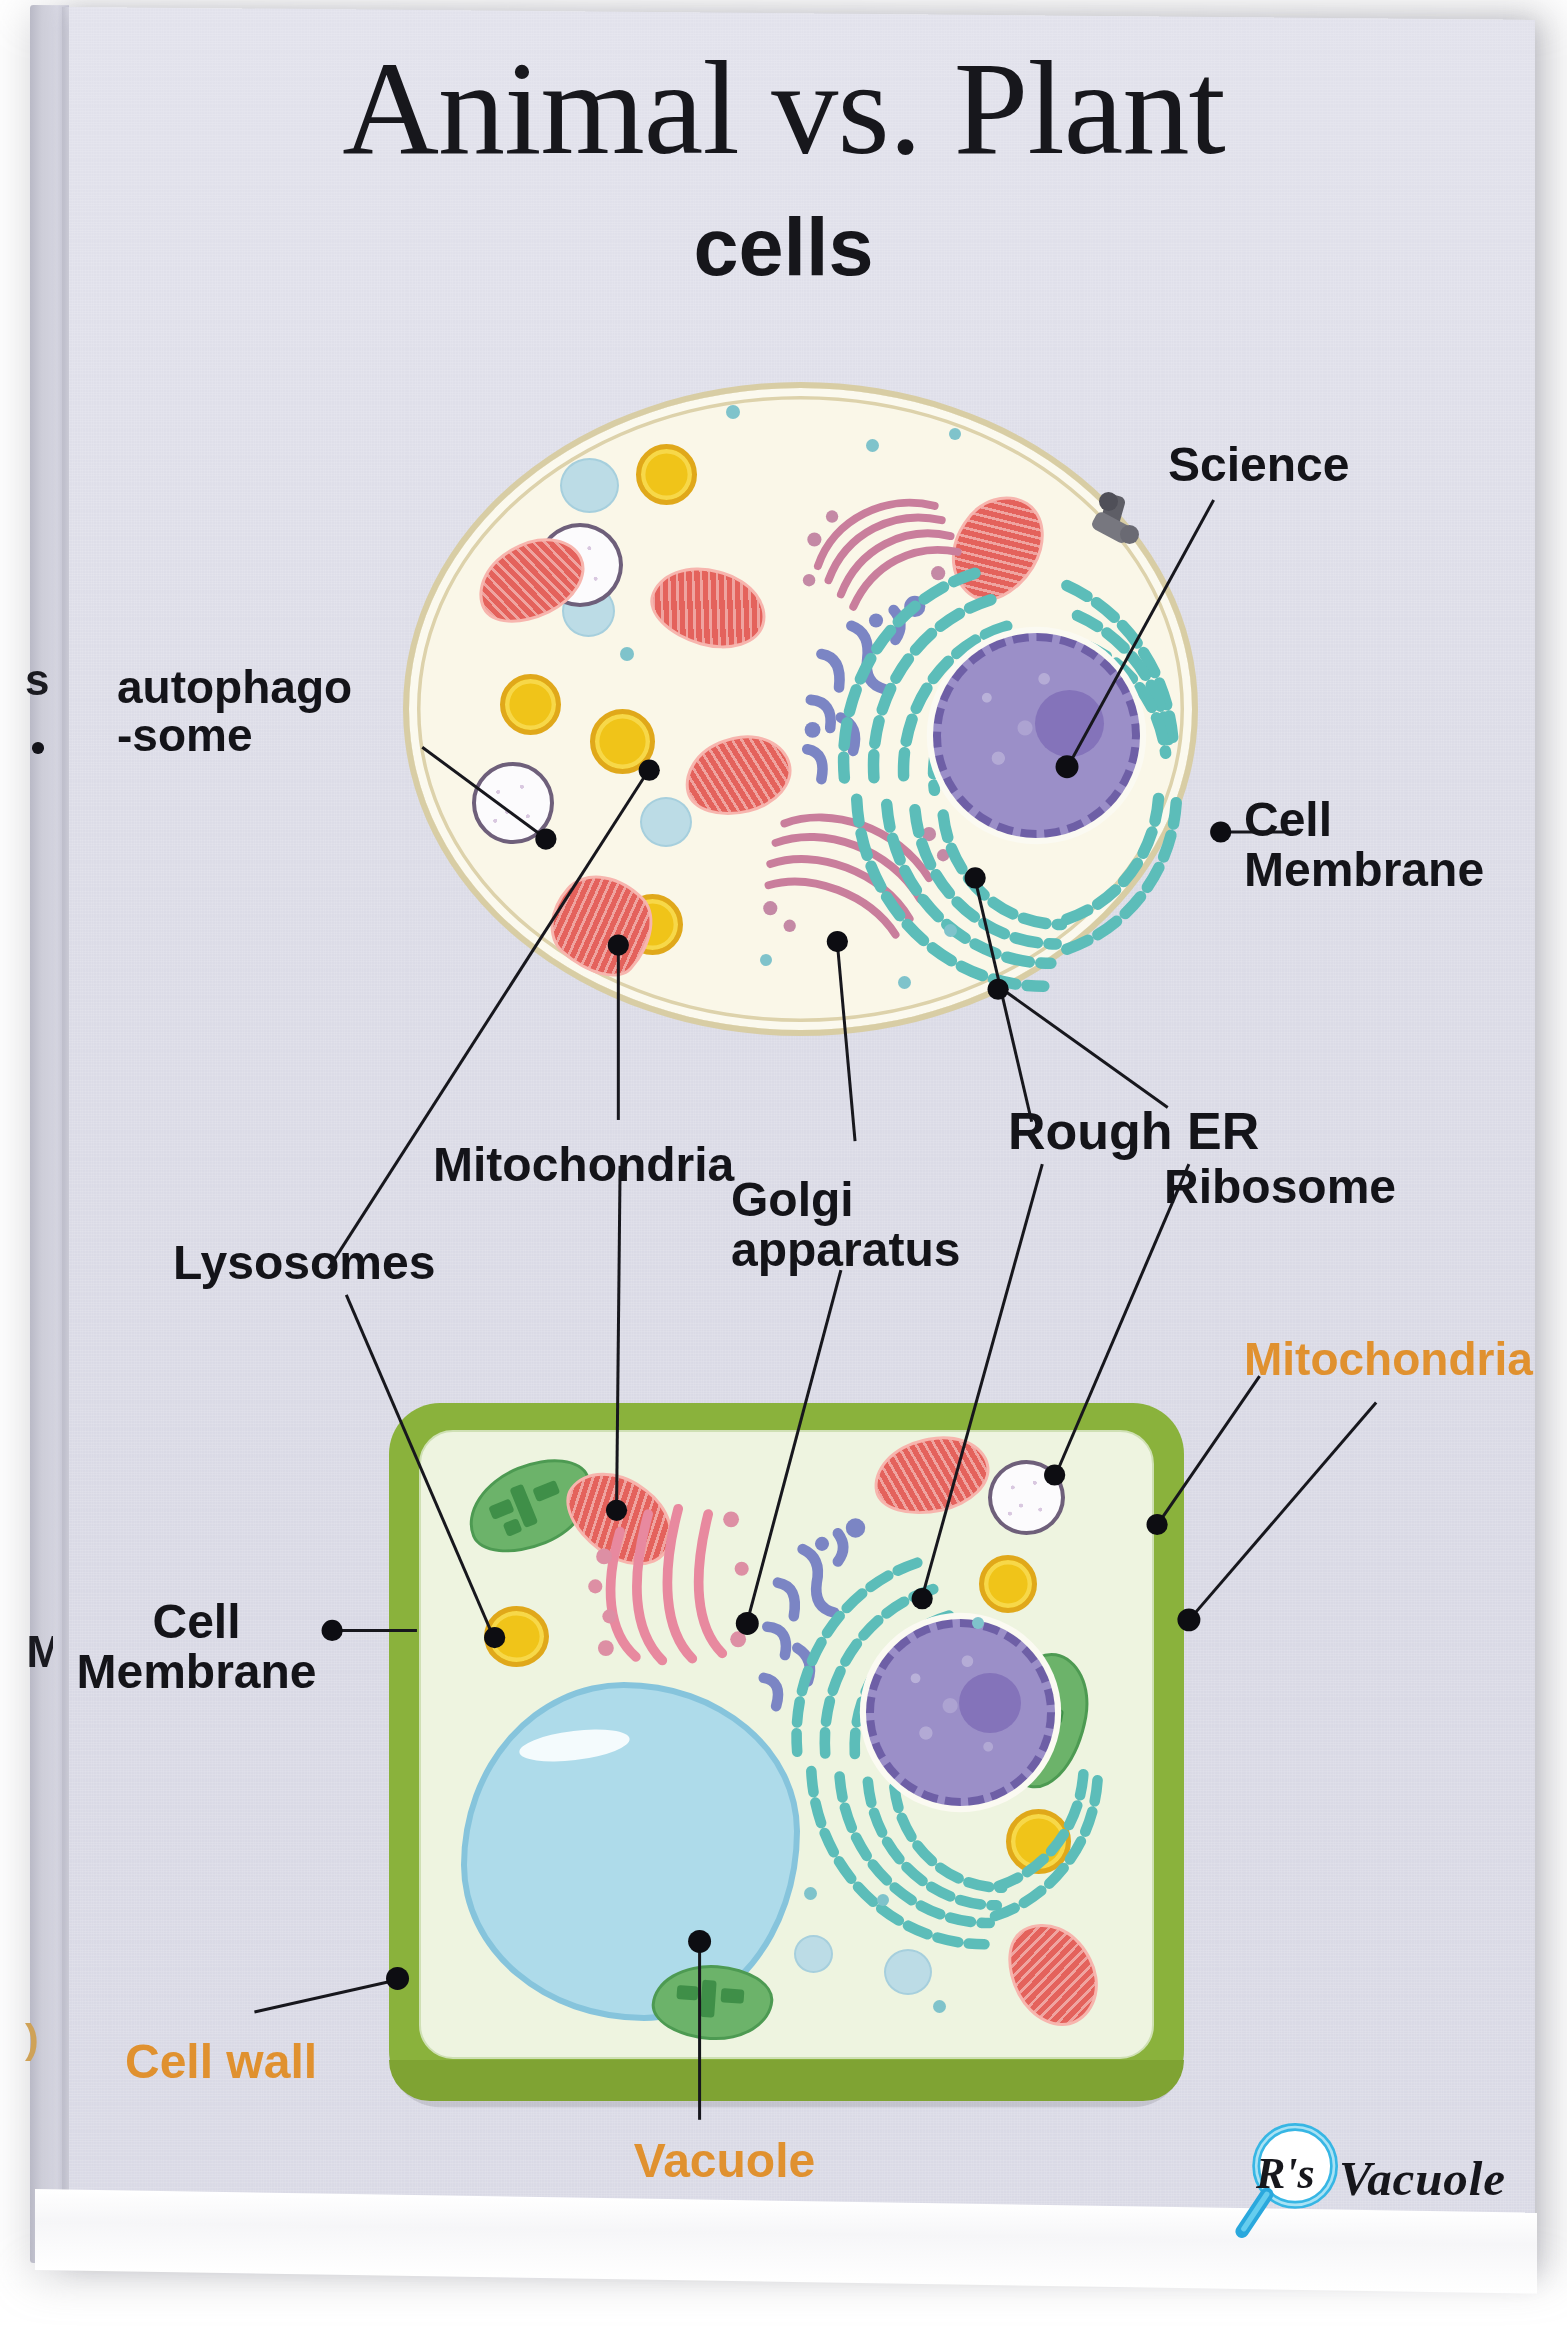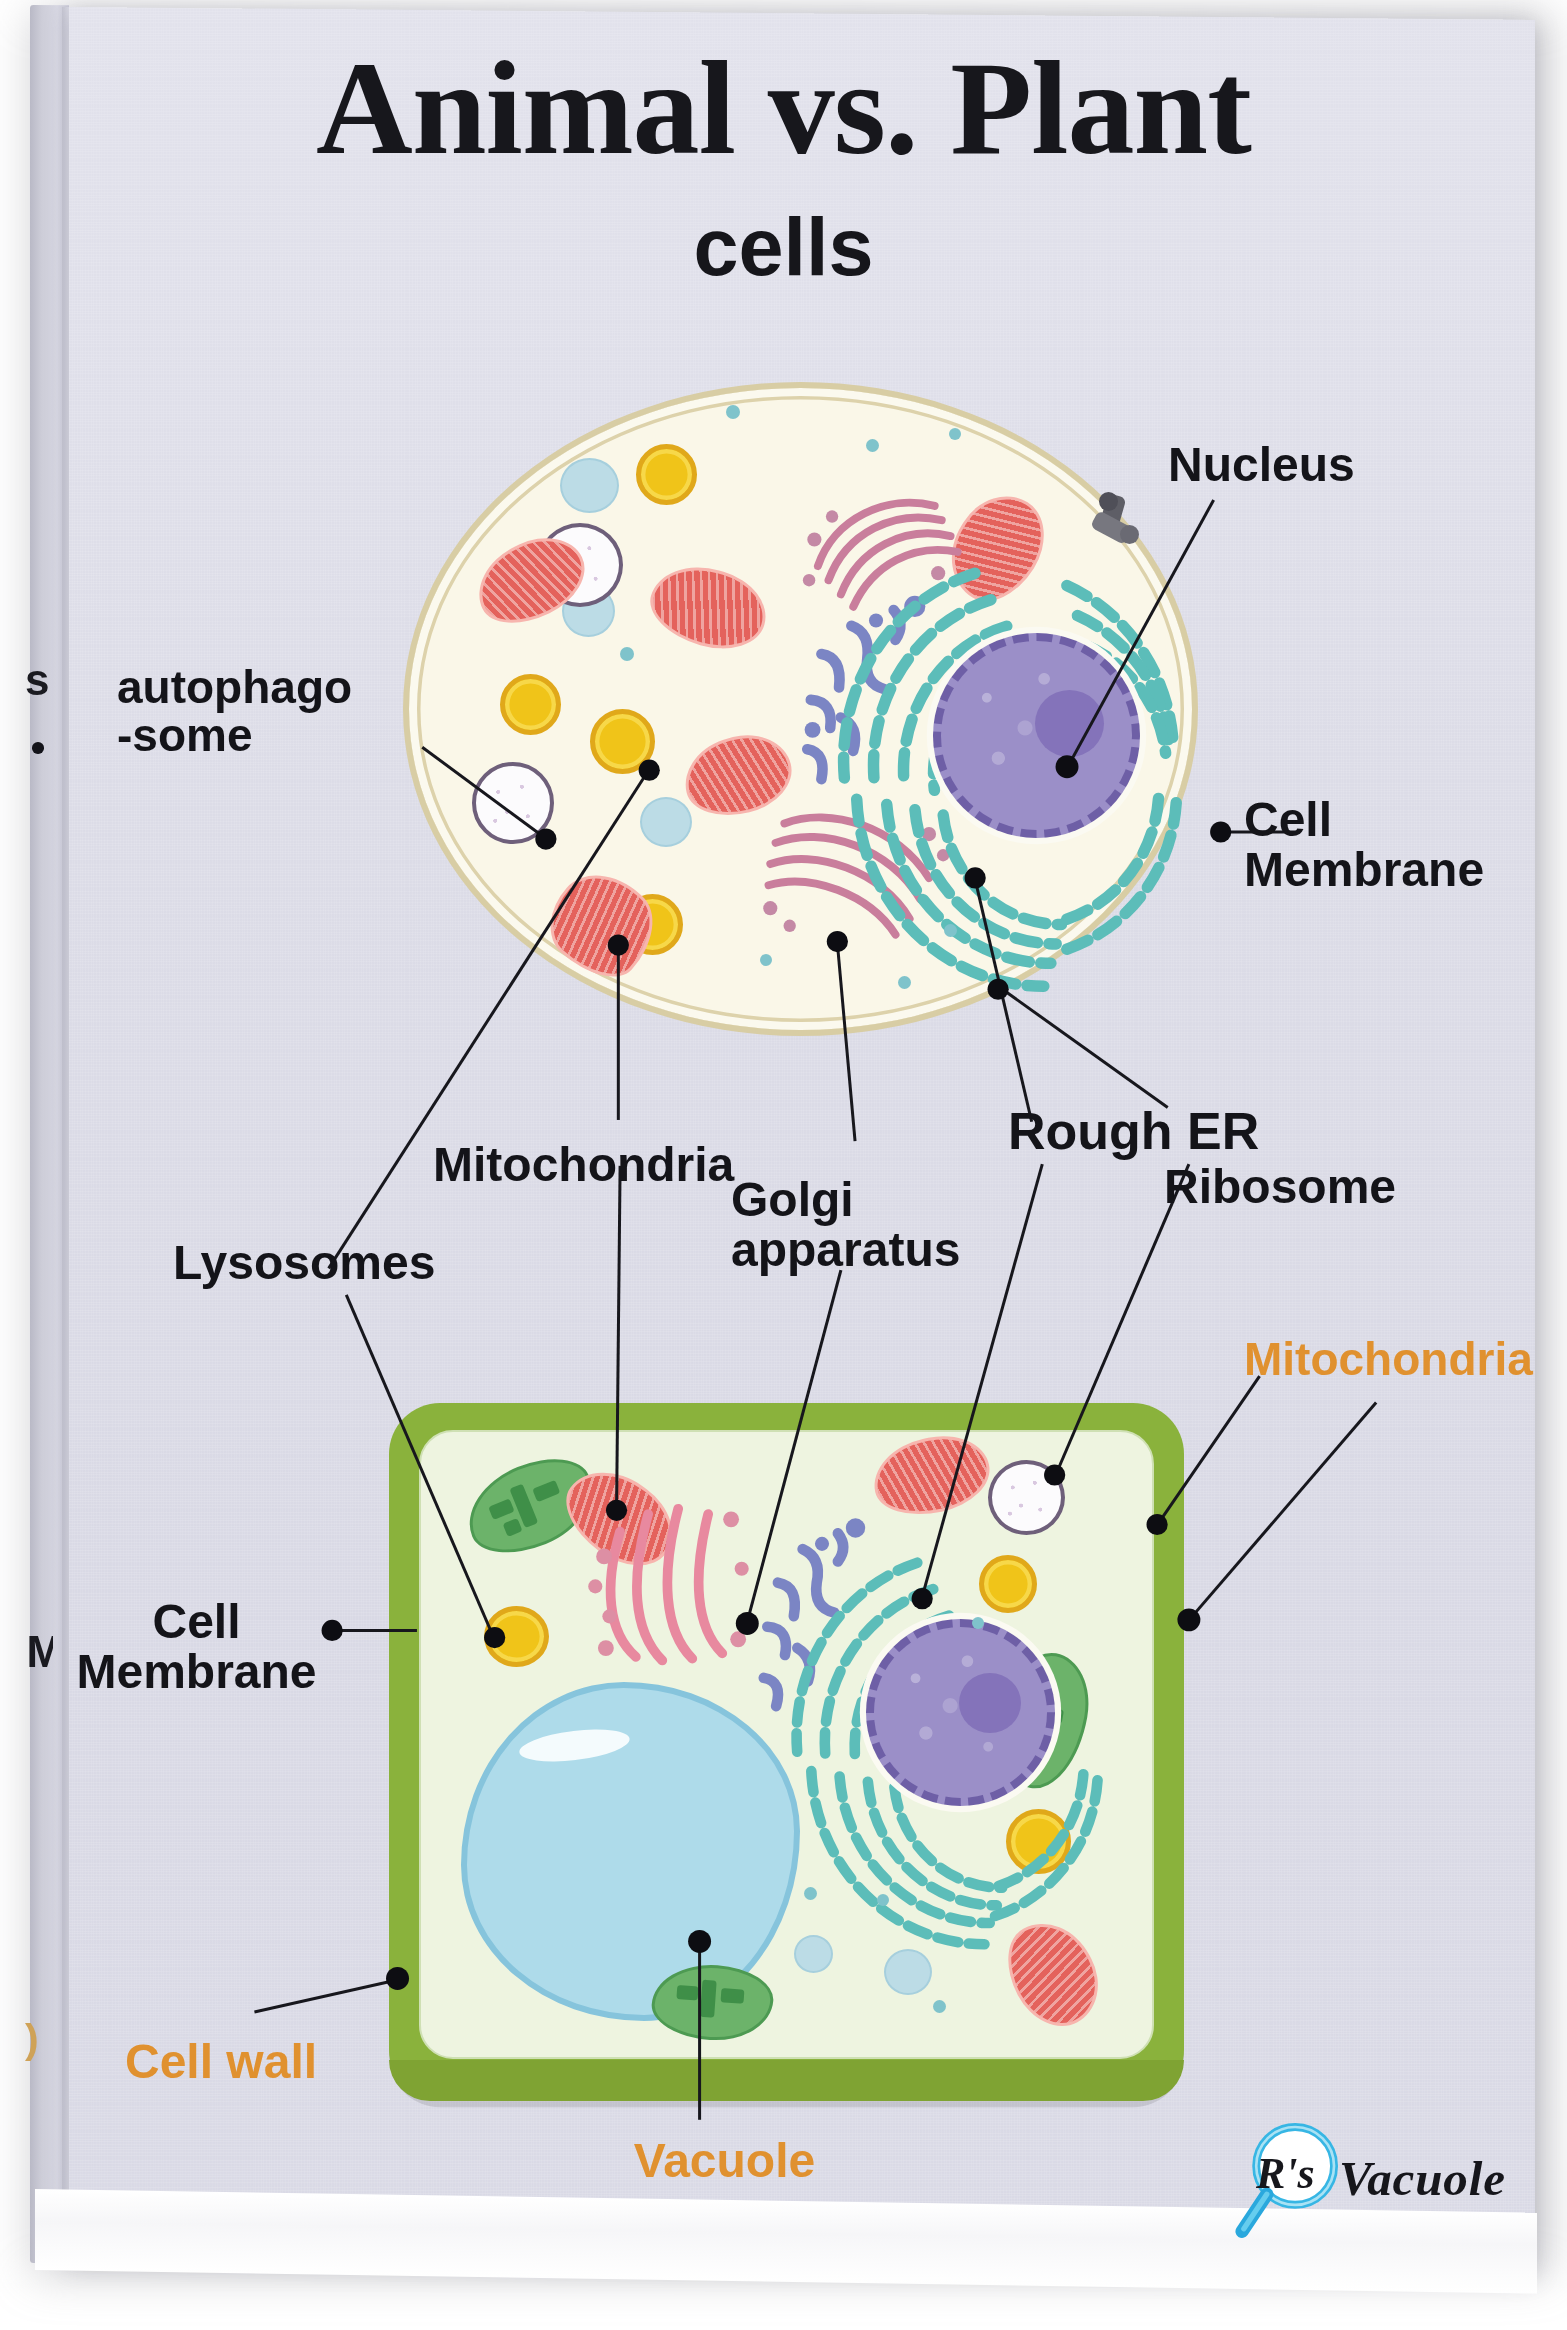--- a/index.html
+++ b/index.html
@@ -34,21 +34,21 @@
   
   .bottom-sliver{position:absolute;left:35px;top:2189px;width:1502px;height:81px;
       background:linear-gradient(180deg,#ffffff 0%,#f6f6f8 40%,#ffffff 100%);
       transform:skewY(.9deg);transform-origin:top left;}
 
   
   #art{position:absolute;left:0;top:0;width:1567px;height:2330px;}
 
   
   .title{position:absolute;left:0;width:1567px;text-align:center;
-      font-family:"Liberation Serif",serif;font-weight:bold;color:#17171c;
+      font-family:"Liberation Serif",serif;font-weight:normal;color:#17171c;
       letter-spacing:-0.9px;}
   #title-main{top:41px;font-size:134px;line-height:1;}
   #title-sub{position:absolute;left:0;width:1567px;text-align:center;top:201px;
       font-family:"Liberation Sans",sans-serif;font-weight:bold;font-size:81px;color:#16161b;}
 
   
   .lbl{position:absolute;font-family:"Liberation Sans",sans-serif;font-weight:bold;
        color:#141419;line-height:1.04;white-space:pre-line;}
   .lbl.orange{color:#e0912f;}
   .lbl.c{text-align:center;}
@@ -424,21 +424,21 @@
       <line class="ld" x1="288" y1="2278" x2="448" y2="2242"></line>
       <circle class="dot" cx="450" cy="2240" r="13"></circle>
 
       <line class="ld" x1="792" y1="2400" x2="792" y2="2200"></line>
       <circle class="dot" cx="792" cy="2198" r="13"></circle>
     </svg>
 
     <div class="lbl" style="left:117px;top:664px;width:309px;font-size:46px;">autophago
 -some</div>
 
-    <div class="lbl" style="left:1168px;top:440px;width:265px;font-size:48px;">Nucleus</div>
+    <div class="lbl" style="left:1168px;top:440px;width:265px;font-size:48px;">Science</div>
 
     <div class="lbl" style="left:1244px;top:795px;width:300px;font-size:48px;">Cell
 Membrane</div>
 
     <div class="lbl" style="left:173px;top:1238px;width:353px;font-size:48px;">Lysosomes</div>
 
     <div class="lbl" style="left:433px;top:1140px;width:371px;font-size:48px;">Mitochondria</div>
 
     <div class="lbl" style="left:731px;top:1175px;width:283px;font-size:48px;">Golgi
 apparatus</div>

